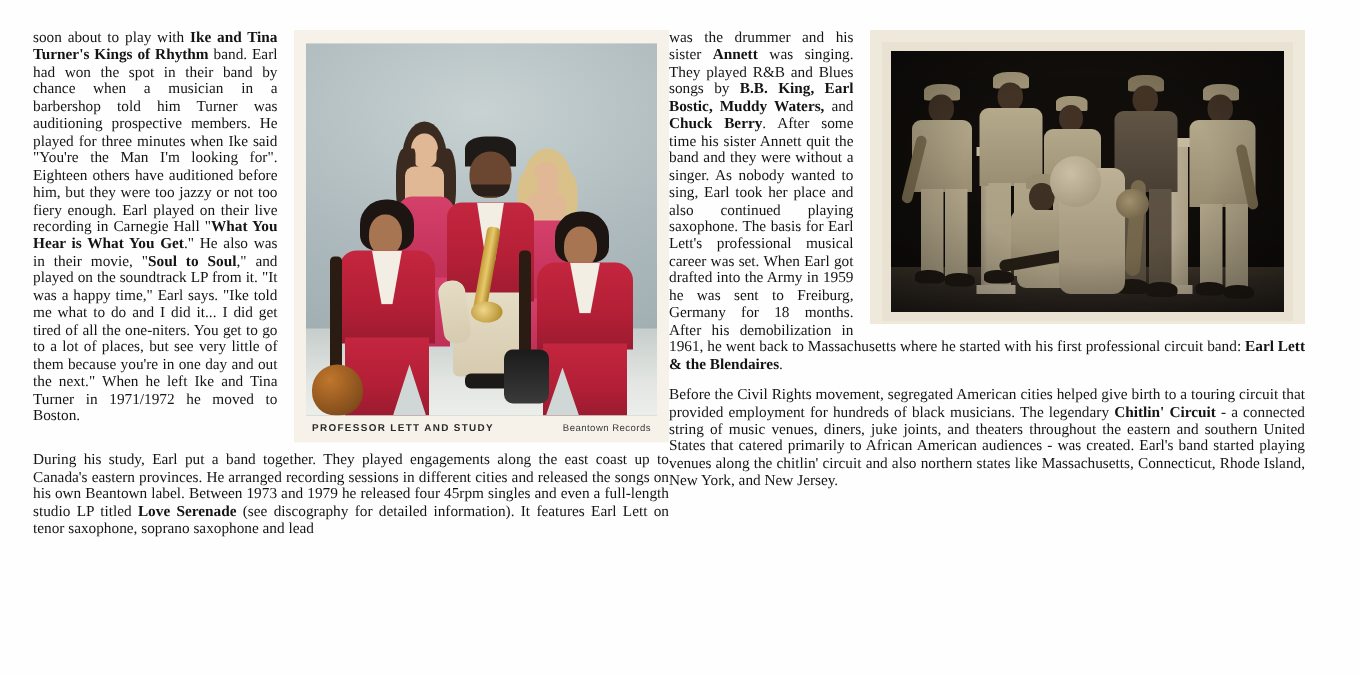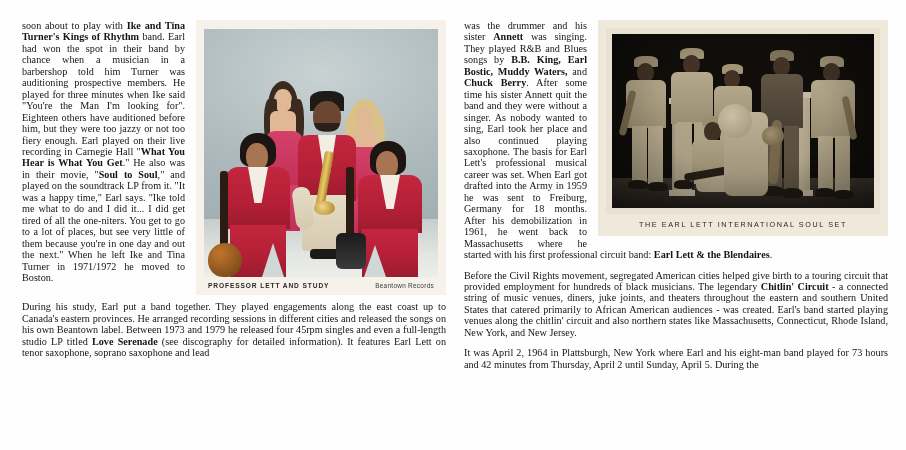--- a/index.html
+++ b/index.html
@@ -17,21 +17,20 @@
   .page {
     position: relative;
     width: 906px;
     height: 450px;
     background: #fefefe;
     box-sizing: border-box;
     padding: 20px 18px 0 22px;
   }
   .columns {
     display: flex;
-    gap: 18px;
     width: 866px;
   }
   .col {
     width: 424px;
     position: relative;
   }
   p {
     margin: 0 0 9px 0;
     font-size: 10.2px;
     line-height: 11.45px;
@@ -322,28 +321,26 @@
             <div class="sp-drum" style="left:106px; top:70px; width:34px; height:34px; border-radius:50%; background:radial-gradient(circle at 40% 35%,#efe6cd,#bdb296);"></div>
 
             <div class="sp-sax" style="left:158px; top:86px; width:10px; height:64px; transform:rotate(4deg);"></div>
             <div class="sp-sax" style="left:150px; top:92px; width:22px; height:20px; border-radius:50%; background:radial-gradient(circle at 40% 40%,#c0b08a,#786a4e);"></div>
 
             <div class="sepia-tone"></div>
             <div class="sepia-vig"></div>
           </div>
         </div>
 
-        <figcaption class="cap-center">THE EARL LETT INTERNATIONAL SOUL SET</figcaption>
       </figure>
 
       <p>
         <span>was the drummer and his sister </span><b>Annett</b><span> was singing. They played R&amp;B and Blues songs by </span><b>B.B. King, Earl Bostic, Muddy Waters,</b><span> and </span><b>Chuck Berry</b><span>. After some time his sister Annett quit the band and they were without a singer. As nobody wanted to sing, Earl took her place and also continued playing saxophone. The basis for Earl Lett's professional musical career was set. When Earl got drafted into the Army in 1959 he was sent to Freiburg, Germany for 18 months. After his demobilization in 1961, he went back to Massachusetts where he started with his first professional circuit band: </span><b>Earl Lett &amp; the Blendaires</b><span>.</span>
       </p>
 
       <p>
         <span>Before the Civil Rights movement, segregated American cities helped give birth to a touring circuit that provided employment for hundreds of black musicians. The legendary </span><b>Chitlin' Circuit</b><span> - a connected string of music venues, diners, juke joints, and theaters throughout the eastern and southern United States that catered primarily to African American audiences - was created. Earl's band started playing venues along the chitlin' circuit and also northern states like Massachusetts, Connecticut, Rhode Island, New York, and New Jersey.</span>
       </p>
 
-      <p>It was April 2, 1964 in Plattsburgh, New York where Earl and his eight-man band played for 73 hours and 42 minutes from Thursday, April 2 until Sunday, April 5. During the</p>
     </div>
 
   </div>
 </div>
 
 </body></html>

